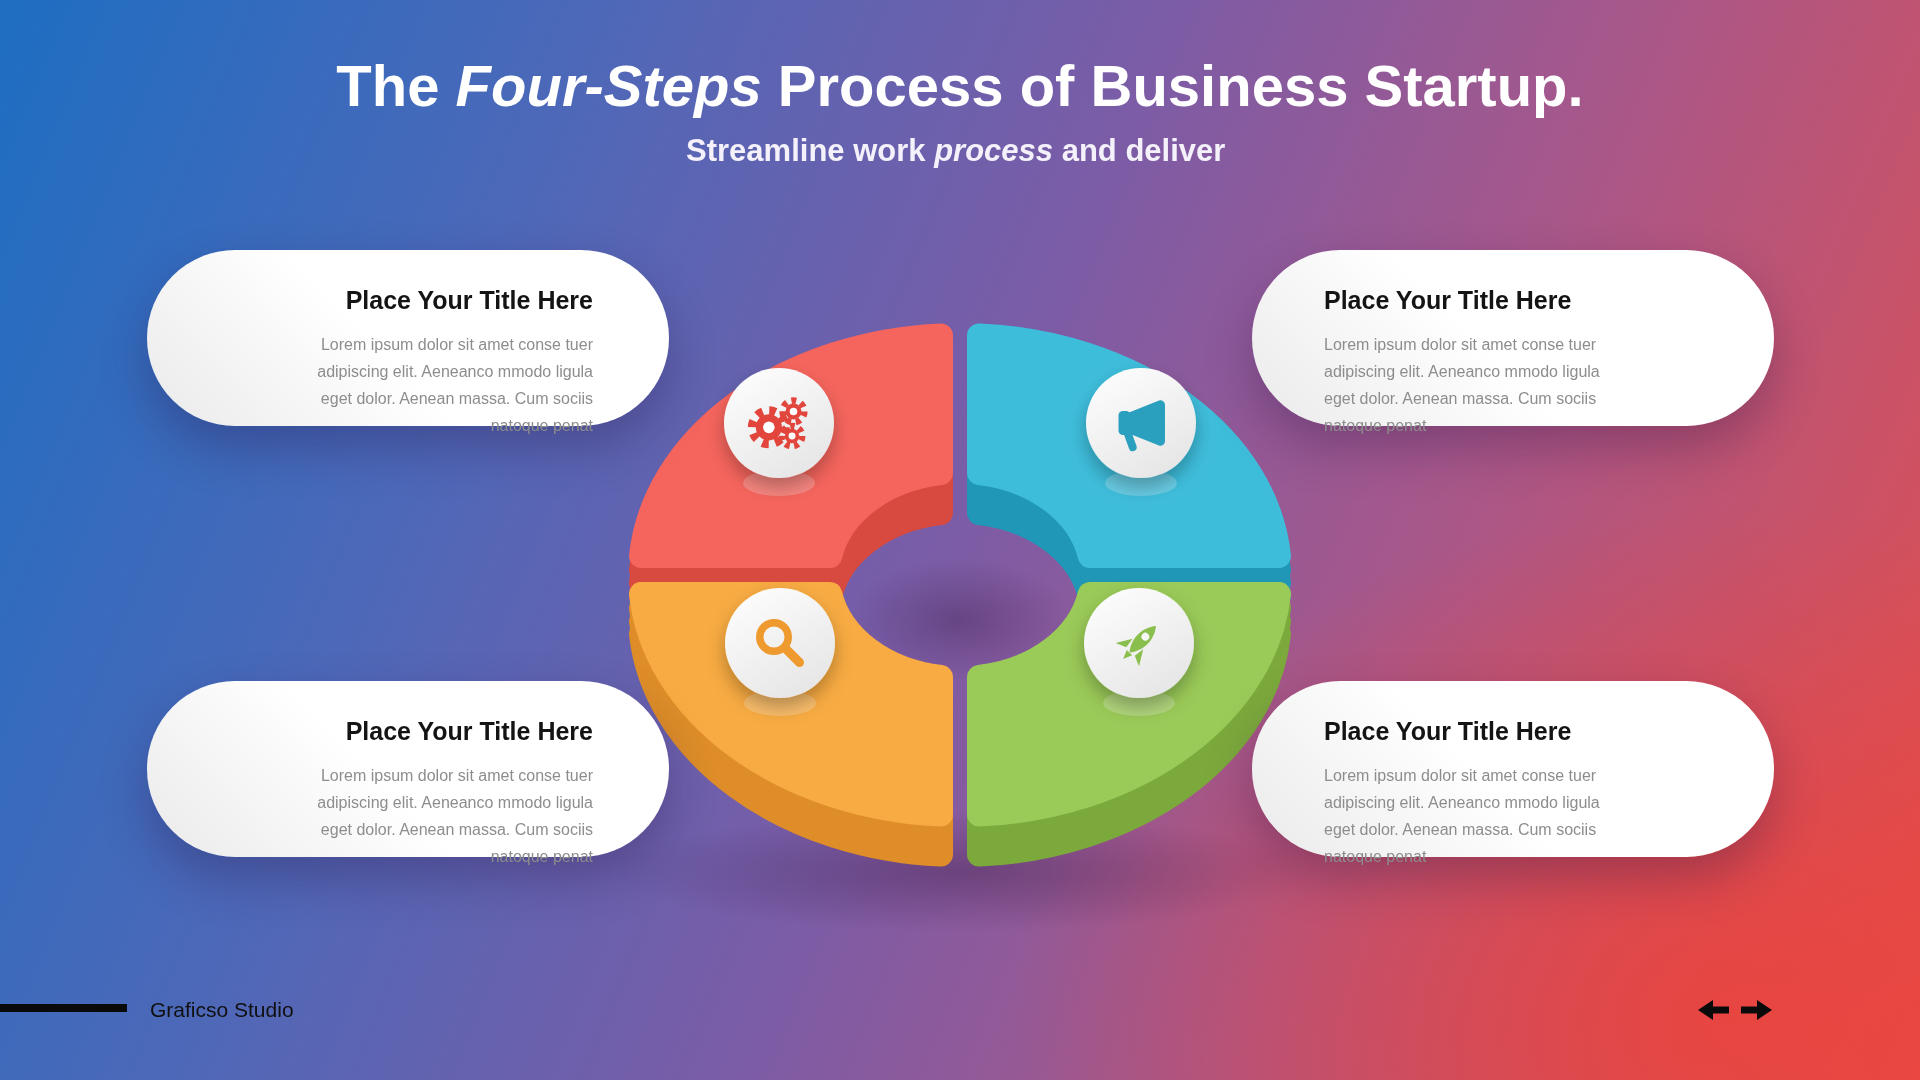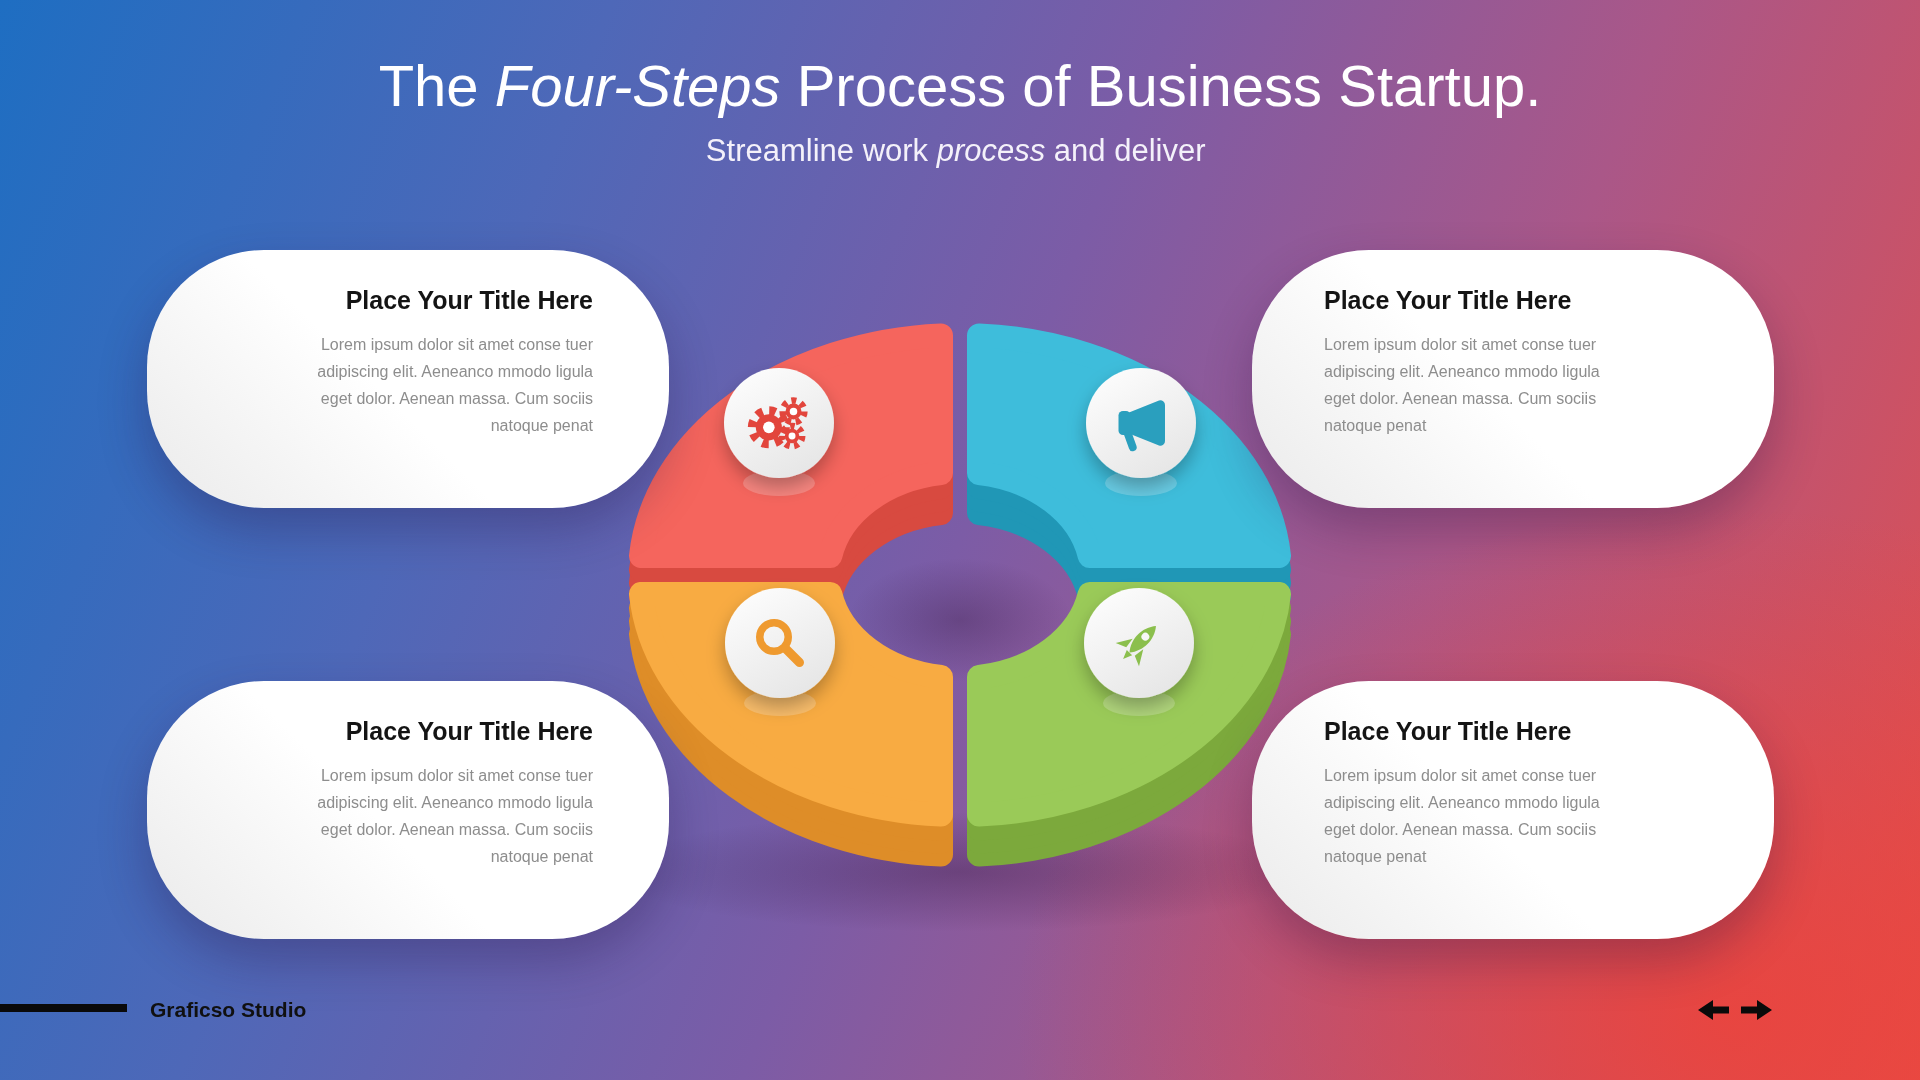--- a/index.html
+++ b/index.html
@@ -4,27 +4,27 @@
 <style>
   html,body{margin:0;padding:0;}
   body{width:1920px;height:1080px;overflow:hidden;font-family:"Liberation Sans",sans-serif;}
   .slide{position:relative;width:1920px;height:1080px;overflow:hidden;
     background:
       radial-gradient(1150px 820px at 90% 94%, rgba(238,66,56,0.78), rgba(238,66,56,0) 62%),
       linear-gradient(112deg, var(--bg-blue) 0%, #4E68B8 26%, var(--bg-purple) 50%, #AA5788 71%, var(--bg-red) 100%);
   }
   .keep{white-space:pre;}
   h1.title{position:absolute;left:0;top:52px;width:1920px;margin:0;text-align:center;
-    color:#fff;font-size:58px;font-weight:normal;letter-spacing:0px;}
+    color:#fff;font-size:58px;font-weight:bold;letter-spacing:0px;}
   h1.title em{font-style:italic;}
   .subtitle{position:absolute;left:0;top:133px;width:1920px;text-align:center;
-    color:#f4f1fa;font-size:31px;font-weight:normal;}
+    color:#f4f1fa;font-size:31px;font-weight:bold;}
   .subtitle em{font-style:italic;}
 
-  .card{position:absolute;width:522px;height:258px;border-radius:117px;
+  .card{position:absolute;width:522px;height:176px;border-radius:117px;
     background:linear-gradient(225deg,#ffffff 55%,#eaeaea 100%);
     box-shadow:0 22px 48px rgba(40,16,66,0.30);box-sizing:border-box;}
   .card.tl{left:147px;top:250px;text-align:right;padding:36px 76px 0 80px;}
   .card.bl{left:147px;top:681px;text-align:right;padding:36px 76px 0 80px;}
   .card.tr{left:1252px;top:250px;text-align:left;padding:36px 80px 0 72px;}
   .card.br{left:1252px;top:681px;text-align:left;padding:36px 80px 0 72px;}
   .card h3{margin:0 0 16px 0;font-size:25px;font-weight:bold;color:#141414;}
   .card .body{font-size:16px;line-height:27px;color:#8d8d8d;}
 
   svg.diagram{position:absolute;left:0;top:0;width:1920px;height:1080px;}
@@ -33,21 +33,21 @@
   .sr-t{fill:var(--seg-red);stroke:var(--seg-red);}
   .sc-d{fill:var(--seg-cyan-dark);stroke:var(--seg-cyan-dark);}
   .sc-t{fill:var(--seg-cyan);stroke:var(--seg-cyan);}
   .so-d{fill:var(--seg-orange-dark);stroke:var(--seg-orange-dark);}
   .so-t{fill:var(--seg-orange);stroke:var(--seg-orange);}
   .sg-d{fill:var(--seg-green-dark);stroke:var(--seg-green-dark);}
   .sg-t{fill:var(--seg-green);stroke:var(--seg-green);}
   .badge{fill:url(#badgeGrad);filter:url(#bshadow);}
 
   .brand-line{position:absolute;left:0;top:1004px;width:127px;height:8px;background:#0a0a0a;}
-  .brand-name{position:absolute;left:150px;top:998px;font-size:21px;font-weight:bold;color:#101010;}
+  .brand-name{position:absolute;left:150px;top:998px;font-size:21px;font-weight:normal;color:#101010;}
   .nav-arrows{position:absolute;left:1698px;top:1000px;width:74px;height:20px;cursor:pointer;}
 </style>
 </head>
 <body>
 
 <div class="slide">
 
   <h1 class="title"><span class="keep">The </span><em class="keep">Four-Steps</em><span class="keep"> Process of Business Startup.</span></h1>
 
   <div class="subtitle"><span class="keep">Streamline work </span><em class="keep">process</em><span class="keep"> and deliver </span></div>

